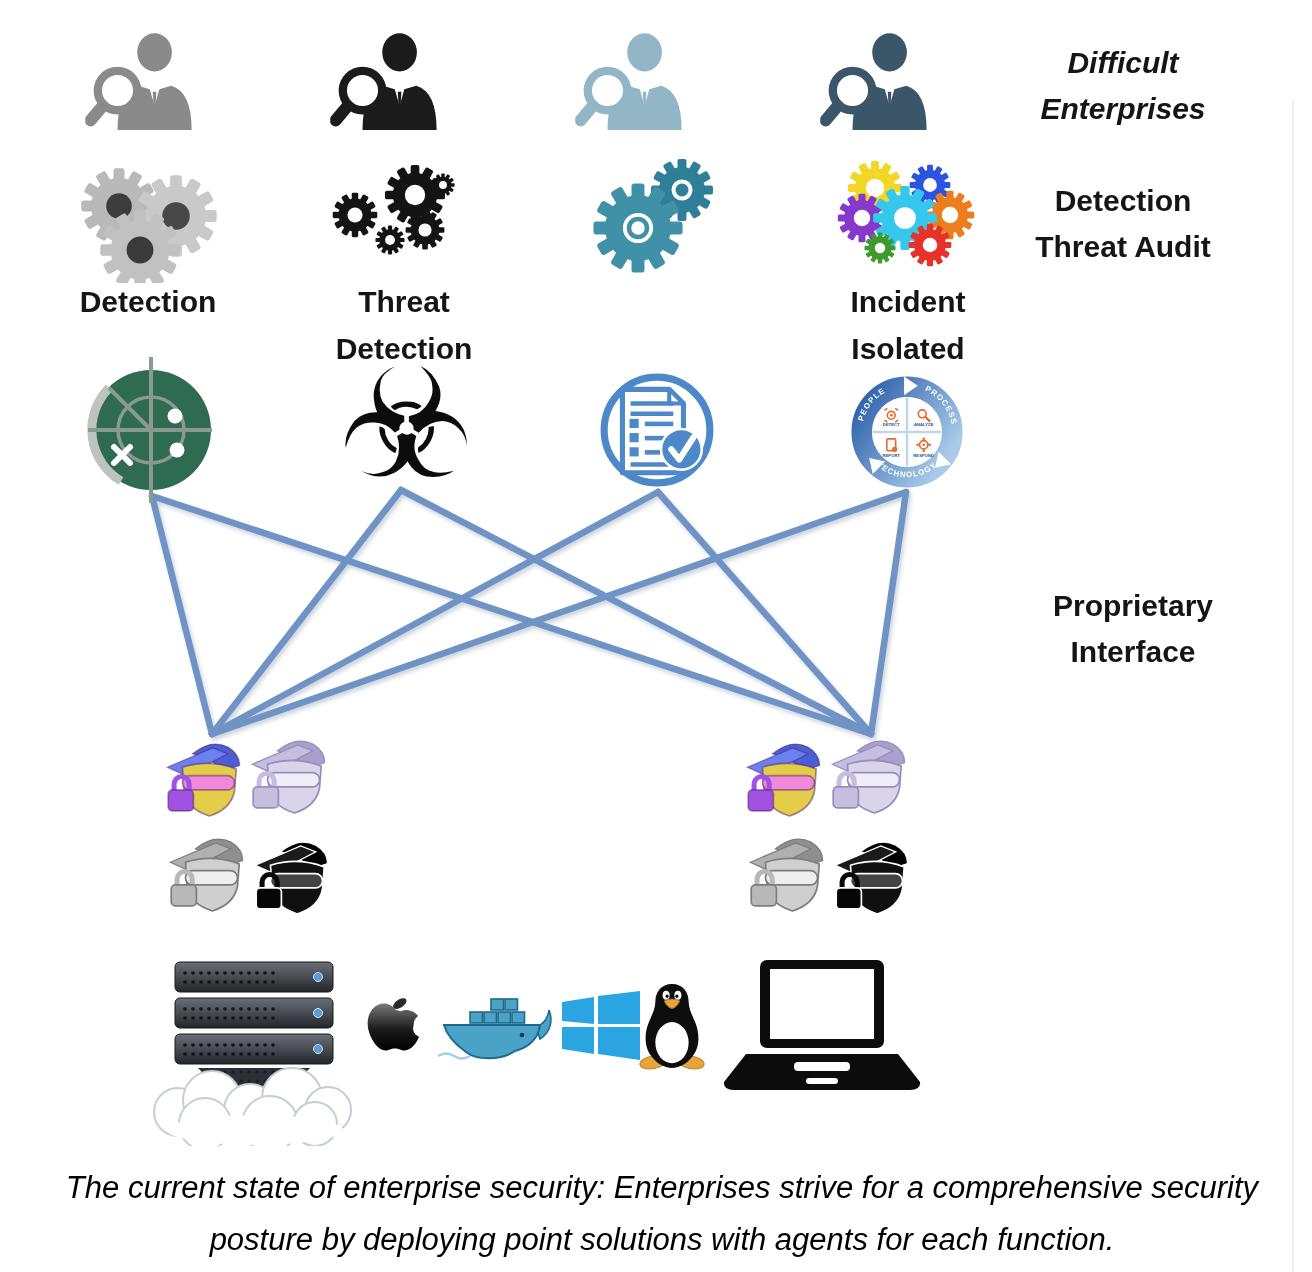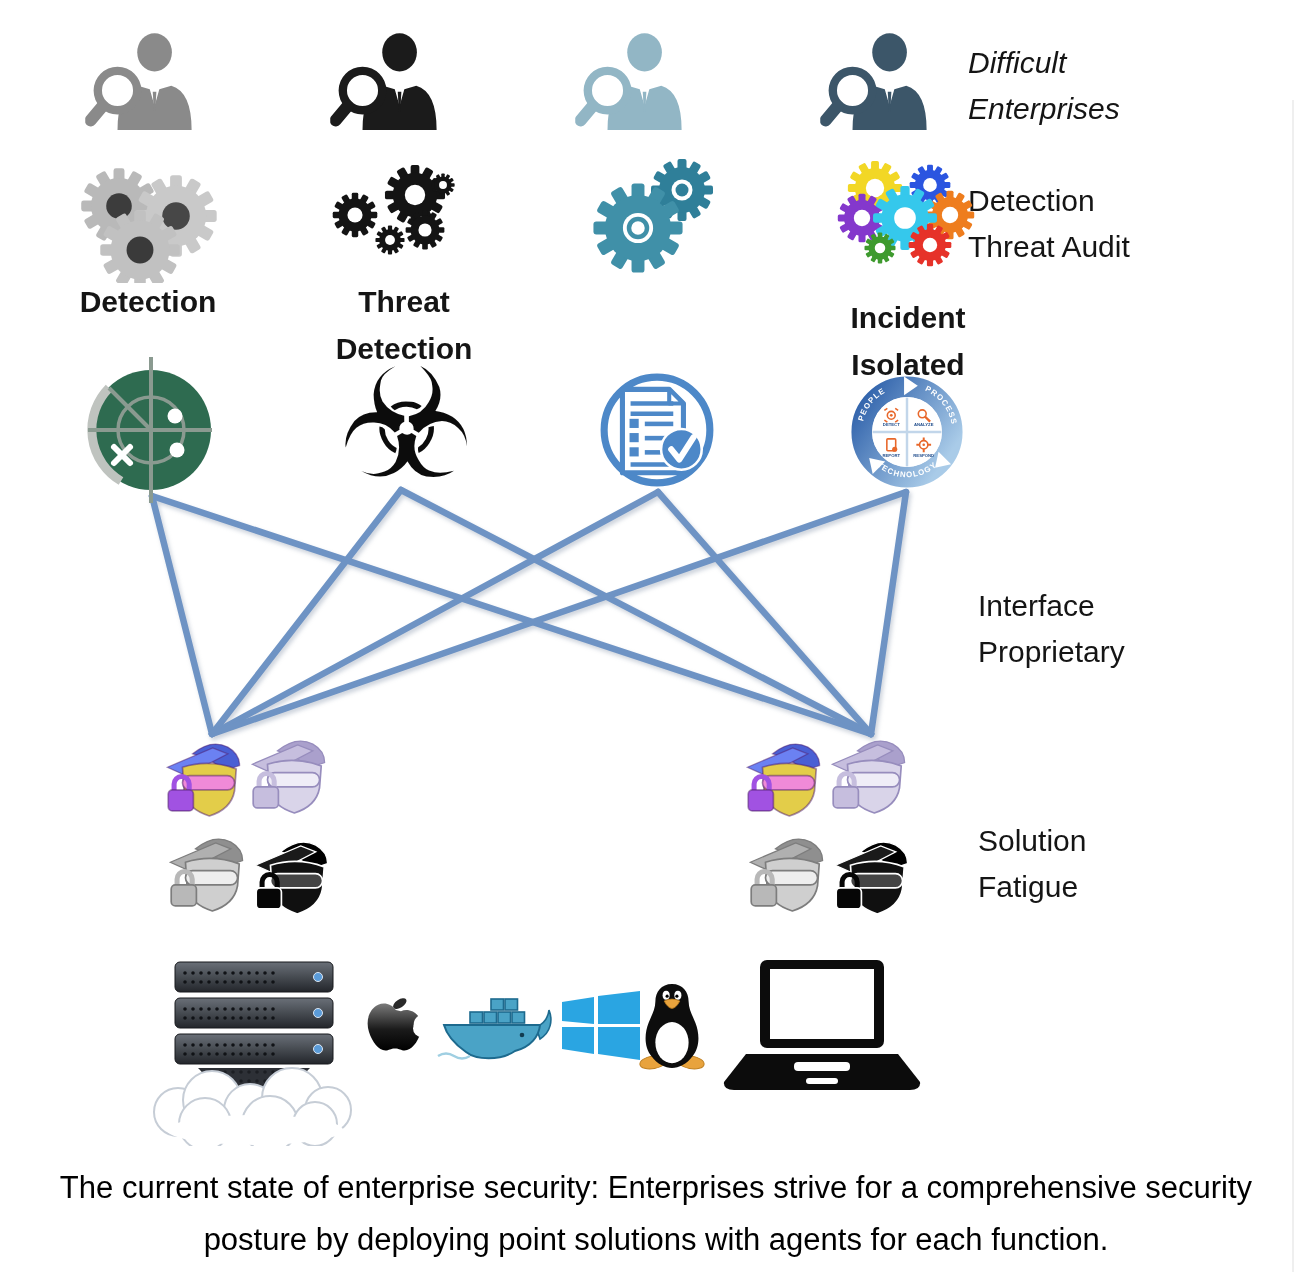--- a/index.html
+++ b/index.html
@@ -1,29 +1,29 @@
 <!DOCTYPE html>
 <html><head>
 <meta charset="utf-8">
 <style>
   html,body{margin:0;padding:0;background:#fff;}
   #canvas{position:relative;width:1312px;height:1272px;background:#fff;overflow:hidden;
           font-family:"Liberation Sans",sans-serif;color:#1a1a1a;}
   
   .col-label{position:absolute;width:240px;text-align:center;font-weight:bold;
              font-size:30px;line-height:47px;top:278px;color:#151515;}
-  .cl0{left:28px;} .cl1{left:284px;} .cl2{left:542px;} .cl3{left:788px;margin-top:16px;}
-  .side-label{position:absolute;width:310px;font-weight:normal;
+  .cl0{left:28px;} .cl1{left:284px;} .cl2{left:542px;} .cl3{left:788px;}
+  .side-label{position:absolute;width:310px;text-align:center;font-weight:bold;
               font-size:30px;line-height:46px;color:#151515;}
   .sl-diff{left:968px;top:40px;font-style:italic;}
   .sl-intel{left:968px;top:178px;}
   .sl-prop{left:978px;top:583px;}
   .sl-fat{left:978px;top:818px;}
-  .caption{position:absolute;left:26px;top:1162px;width:1260px;text-align:center;
-           font-size:31px;line-height:52px;color:#000;}
+  .caption{position:absolute;left:32px;top:1162px;width:1260px;text-align:center;
+           font-style:italic;font-size:31px;line-height:52px;color:#000;}
   
   .connectors{position:absolute;left:0;top:0;z-index:1;
               filter:drop-shadow(2px 3px 2px rgba(90,110,140,.30));}
   .connectors line{stroke:#6e93c4;stroke-width:6.5;stroke-linecap:round;}
   
   .icon{position:absolute;z-index:2;}
   .person{width:122px;height:98px;}
   .p0{left:84px;top:32px;color:#8a8a8a;} .p1{left:329px;top:32px;color:#1b1b1b;}
   .p2{left:574px;top:32px;color:#92b6c5;} .p3{left:819px;top:32px;color:#3c5669;}
   .gearc0{left:75px;top:158px;width:150px;height:125px;}
@@ -255,26 +255,22 @@
 
   <div class="side-label sl-diff">
     <span style="display:block">Difficult</span>
     <span style="display:block">Enterprises</span>
   </div>
   <div class="side-label sl-intel">
     <span style="display:block">Detection</span>
     <span style="display:block">Threat Audit</span>
   </div>
   <div class="side-label sl-prop">
+    <span style="display:block">Proprietary</span>
     <span style="display:block">Interface</span>
-    <span style="display:block">Proprietary</span>
-  </div>
-  <div class="side-label sl-fat">
-    <span style="display:block">Solution</span>
-    <span style="display:block">Fatigue</span>
   </div>
 
   <svg class="icon agent agA agl1" viewBox="0 0 100 100">
       <use href="#agent"></use>
     </svg>
   <svg class="icon agent agB agl2" viewBox="0 0 100 100">
       <use href="#agent"></use>
     </svg>
   <svg class="icon agent agC agl3" viewBox="0 0 100 100">
       <use href="#agent"></use>

